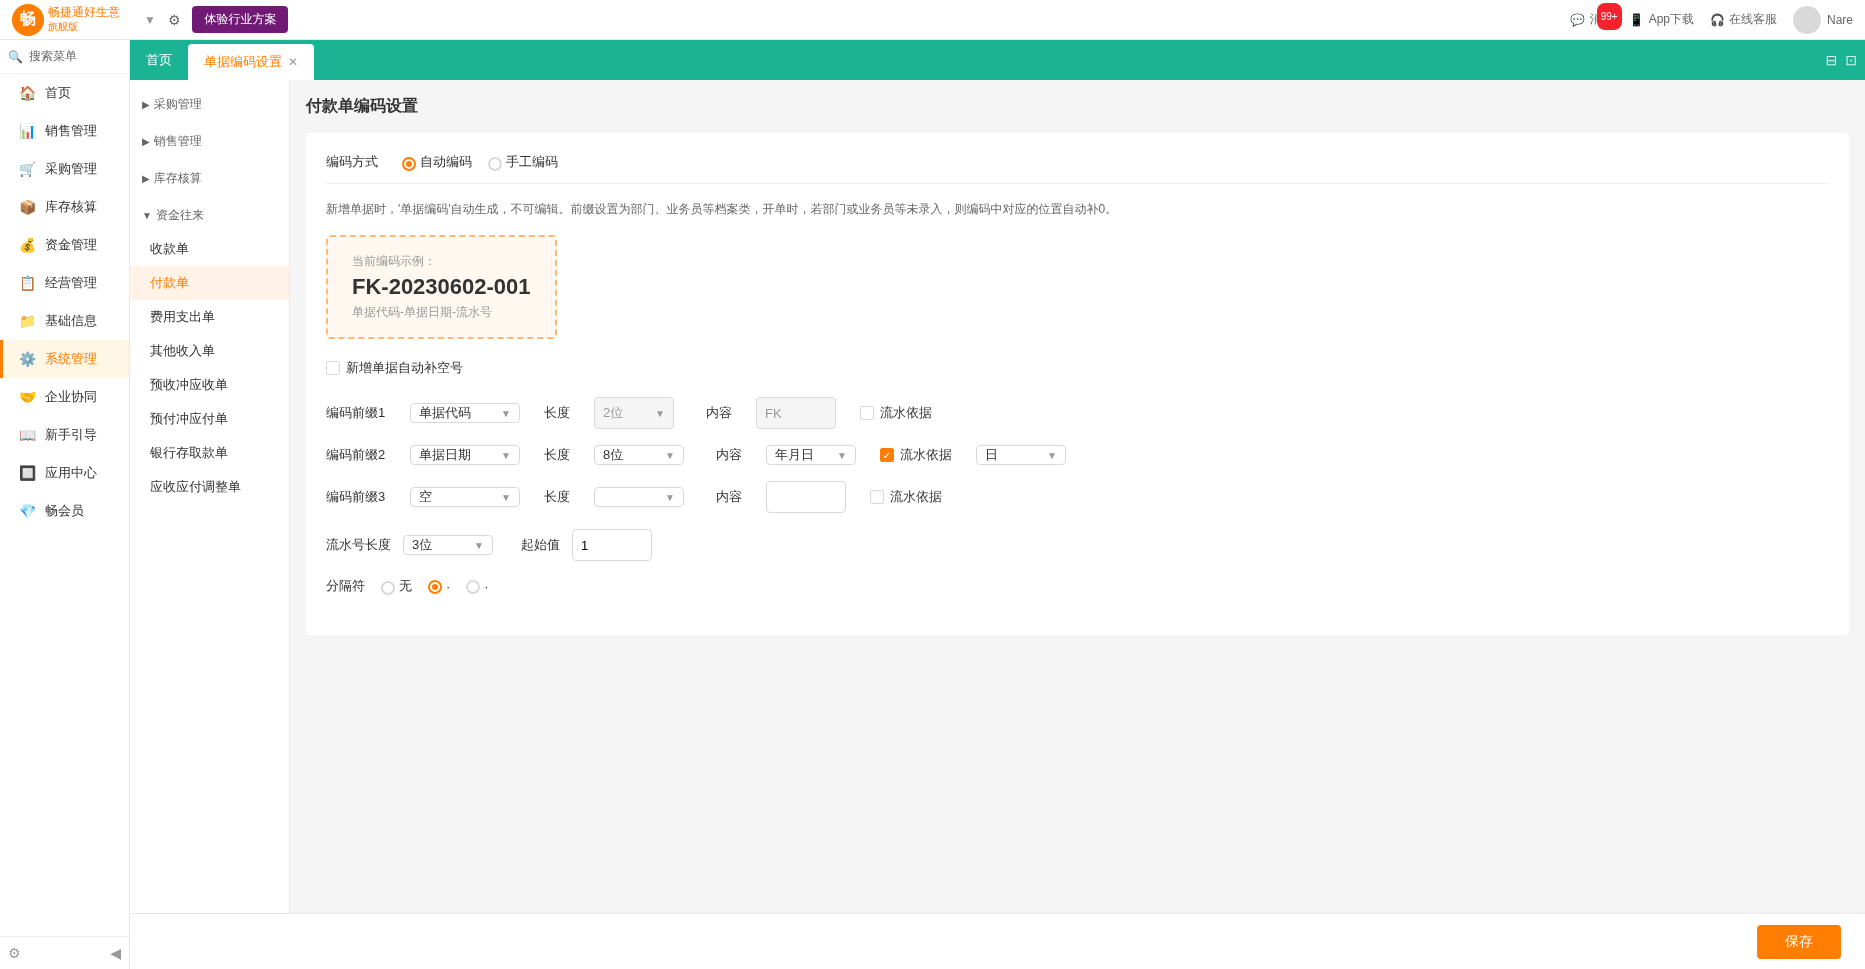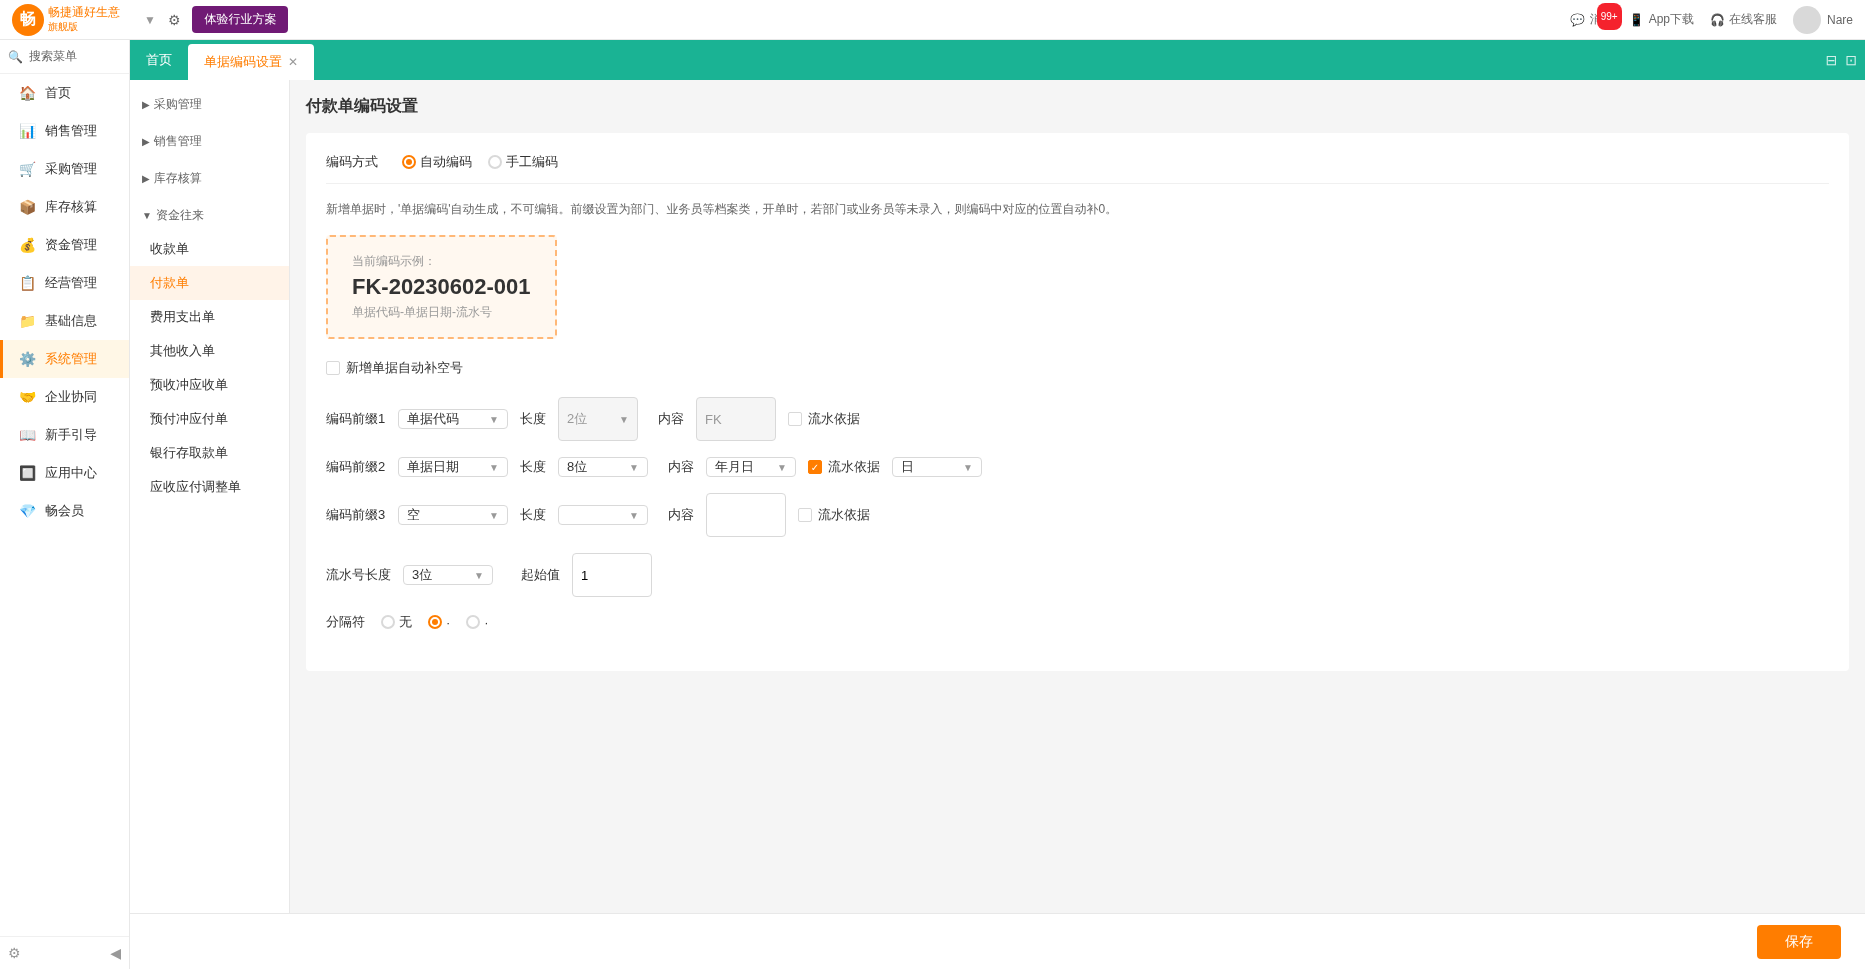--- a/index.html
+++ b/index.html
@@ -57,44 +57,44 @@
     .main-content { flex: 1; overflow-y: auto; background: #f5f5f5; padding: 16px; }
     .page-title { font-size: 16px; font-weight: bold; color: #333; margin-bottom: 16px; }
 
     
     .card { background: #fff; border-radius: 4px; padding: 20px; }
 
     
     .encode-mode-row { display: flex; align-items: center; gap: 16px; margin-bottom: 16px; padding-bottom: 12px; border-bottom: 1px solid #f0f0f0; }
     .encode-mode-label { font-size: 13px; color: #333; margin-right: 8px; }
     .radio-group { display: flex; align-items: center; gap: 16px; }
-    .radio-item { display: flex; align-items: center; gap: 4px; cursor: pointer; font-size: 13px; }
+    .radio-item { display: flex; align-items: flex-end; gap: 4px; cursor: pointer; font-size: 13px; }
     .radio-dot { width: 14px; height: 14px; border-radius: 50%; border: 2px solid #d9d9d9; display: flex; align-items: center; justify-content: center; }
     .radio-dot.checked { border-color: #ff7d00; }
     .radio-dot.checked::after { content: ''; width: 6px; height: 6px; background: #ff7d00; border-radius: 50%; }
 
     
     .info-text { font-size: 12px; color: #666; margin-bottom: 16px; line-height: 1.6; }
 
     
     .preview-box { border: 2px dashed #ffb877; background: #fff8f0; border-radius: 4px; padding: 16px 24px; display: inline-block; margin-bottom: 20px; }
     .preview-label { font-size: 12px; color: #999; margin-bottom: 4px; }
     .preview-code { font-size: 22px; font-weight: bold; color: #333; }
     .preview-desc { font-size: 12px; color: #999; margin-top: 4px; }
 
     
     .checkbox-row { display: flex; align-items: center; gap: 6px; margin-bottom: 20px; font-size: 13px; }
     .checkbox-box { width: 14px; height: 14px; border: 1px solid #d9d9d9; border-radius: 2px; cursor: pointer; }
 
     
-    .form-row { display: flex; align-items: center; gap: 12px; margin-bottom: 16px; flex-wrap: wrap; }
+    .form-row { display: flex; align-items: center; gap: 24px; margin-bottom: 16px; flex-wrap: wrap; }
     .form-label { font-size: 13px; color: #333; width: 60px; flex-shrink: 0; }
     .form-select { height: 20px; border: 1px solid #d9d9d9; border-radius: 4px; padding: 0 8px; font-size: 13px; display: flex; align-items: center; justify-content: space-between; cursor: pointer; background: #fff; min-width: 90px; gap: 4px; }
     .form-select .arrow { color: #999; font-size: 10px; }
-    .form-input { height: 44px; border: 1px solid #d9d9d9; border-radius: 4px; padding: 0 8px; font-size: 13px; background: #fff; min-width: 80px; }
+    .form-input { height: 32px; border: 1px solid #d9d9d9; border-radius: 4px; padding: 0 8px; font-size: 13px; background: #fff; min-width: 80px; }
     .form-input.disabled { background: #f5f5f5; color: #999; }
     .len-label { font-size: 13px; color: #333; }
     .content-label { font-size: 13px; color: #333; margin-left: 8px; }
 
     
     .checkbox-checked { width: 14px; height: 14px; background: #ff7d00; border: 1px solid #ff7d00; border-radius: 2px; display: flex; align-items: center; justify-content: center; cursor: pointer; }
     .checkbox-checked::after { content: '✓'; color: #fff; font-size: 10px; }
 
     
     .serial-row { display: flex; align-items: center; gap: 12px; margin-bottom: 16px; }

